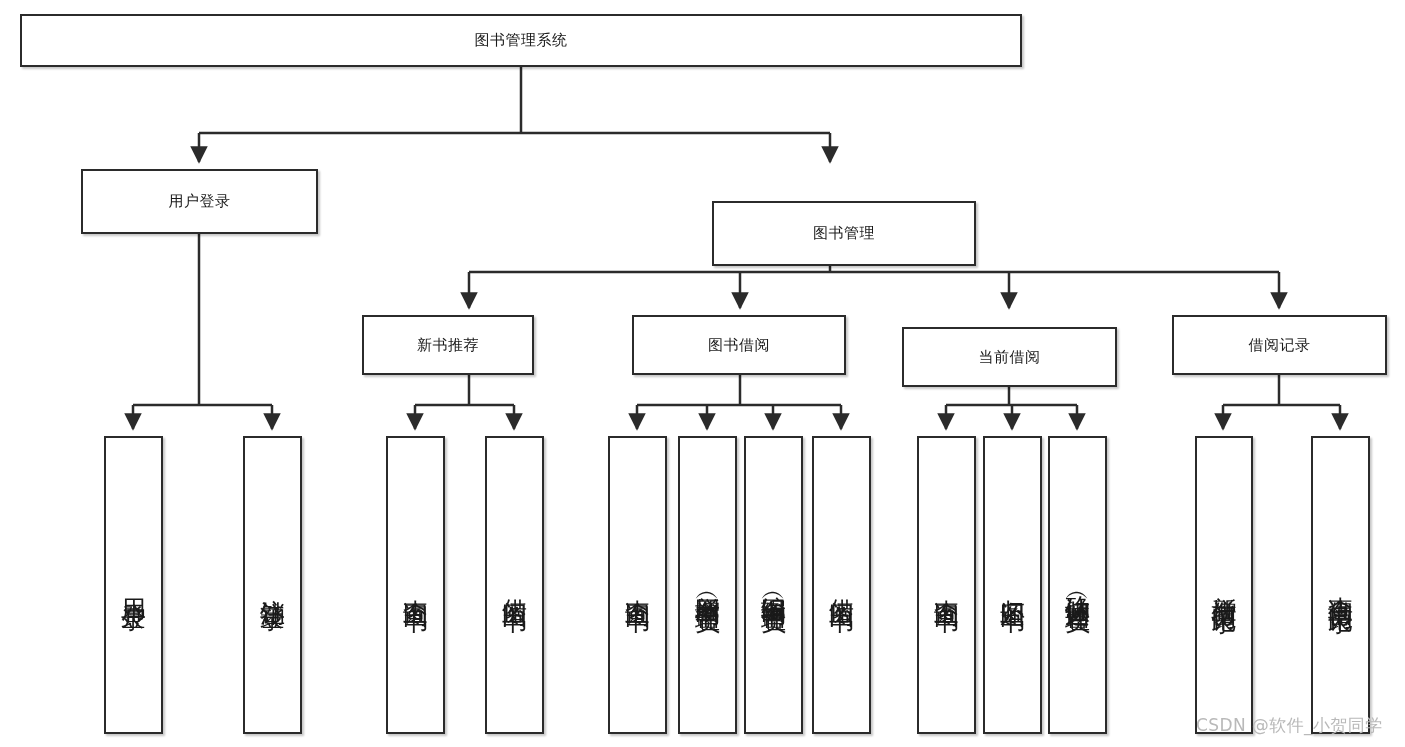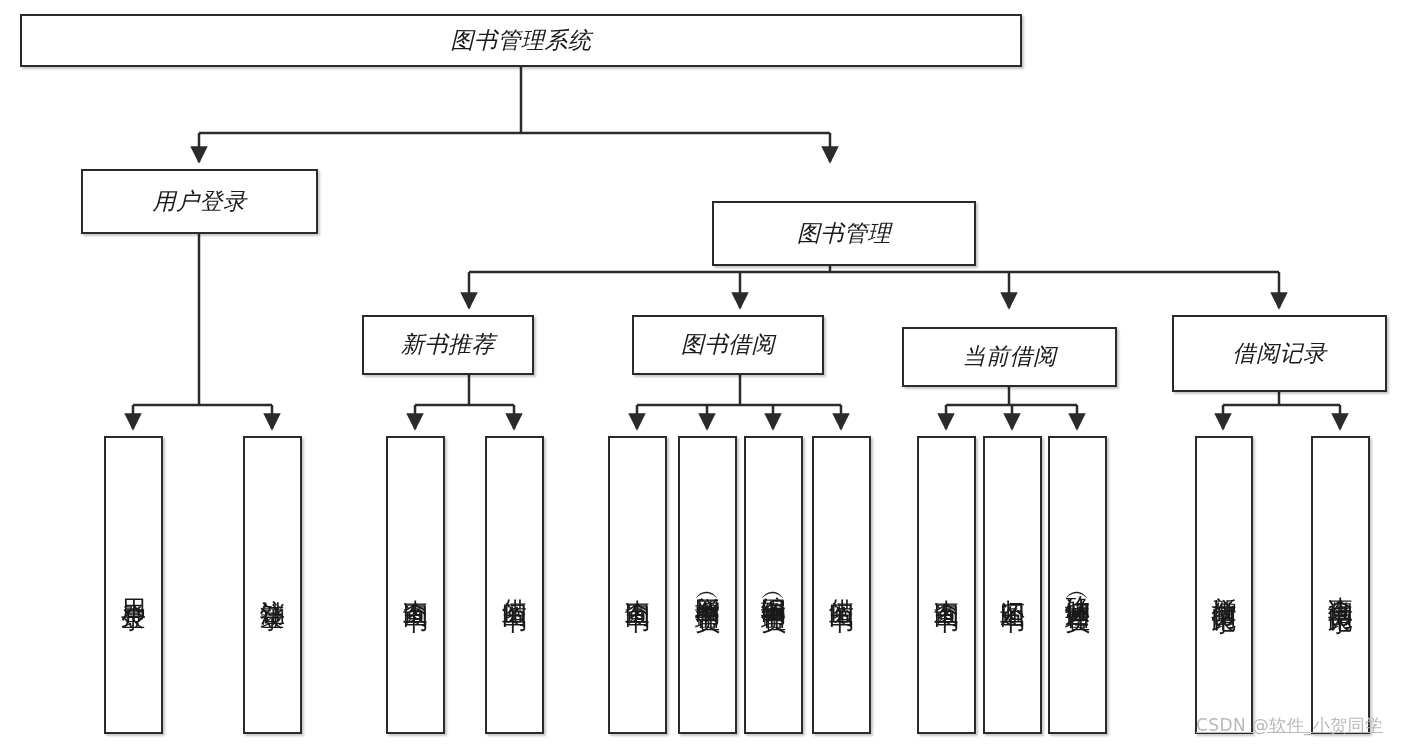--- a/index.html
+++ b/index.html
@@ -35,23 +35,22 @@
     justify-content: center;
     box-shadow: 2px 2px 2px rgba(0,0,0,0.22);
   }
   .node-label {
     color: #1a1a1a;
     text-align: center;
     line-height: 1.12;
     white-space: nowrap;
   }
   .node.horiz .node-label {
-    font-size: 23px;
+    font-size: 15px;
     letter-spacing: 0.5px;
-    font-style: italic;
   }
   .node.vert {
     align-items: center;
     justify-content: center;
     padding: 6px 0;
   }
   .node.vert .node-label {
     writing-mode: vertical-rl;
     text-orientation: upright;
     font-size: 25px;
@@ -64,21 +63,20 @@
   }
   .watermark {
     position: absolute;
     left: 1196px;
     top: 714px;
     font-size: 17px;
     color: #b9b9b9;
     white-space: nowrap;
     letter-spacing: 0.4px;
     pointer-events: none;
-    text-decoration: underline;
   }
 </style>
 </head>
 <body>
 
 <div id="diagram-root">
 
   <svg class="wires" viewBox="0 0 1405 747" xmlns="http://www.w3.org/2000/svg">
     <defs>
       <marker id="arrow" viewBox="0 0 10 10" refX="9" refY="5" markerWidth="7" markerHeight="7" orient="auto-start-reverse">
@@ -138,29 +136,29 @@
   </div>
 
   <div class="node horiz" style="left:712px; top:169px; width:264px; height:65px;margin-top:32px;">
     <span class="node-label">图书管理</span>
   </div>
 
   <div class="node horiz" style="left:362px; top:315px; width:172px; height:60px;">
     <span class="node-label">新书推荐</span>
   </div>
 
-  <div class="node horiz" style="left:632px; top:315px; width:192px; height:60px;">
+  <div class="node horiz" style="left:632px; top:315px; width:214px; height:60px;">
     <span class="node-label">图书借阅</span>
   </div>
 
   <div class="node horiz" style="left:902px; top:315px; width:215px; height:60px;margin-top:12px;">
     <span class="node-label">当前借阅</span>
   </div>
 
-  <div class="node horiz" style="left:1172px; top:315px; width:215px; height:77px;">
+  <div class="node horiz" style="left:1172px; top:315px; width:215px; height:60px;">
     <span class="node-label">借阅记录</span>
   </div>
 
   <div class="node vert" style="left:104px; top:436px; width:59px; height:298px;">
     <span class="node-label">用户登录</span>
   </div>
 
   <div class="node vert" style="left:243px; top:436px; width:59px; height:298px;">
     <span class="node-label">注销登录</span>
   </div>

